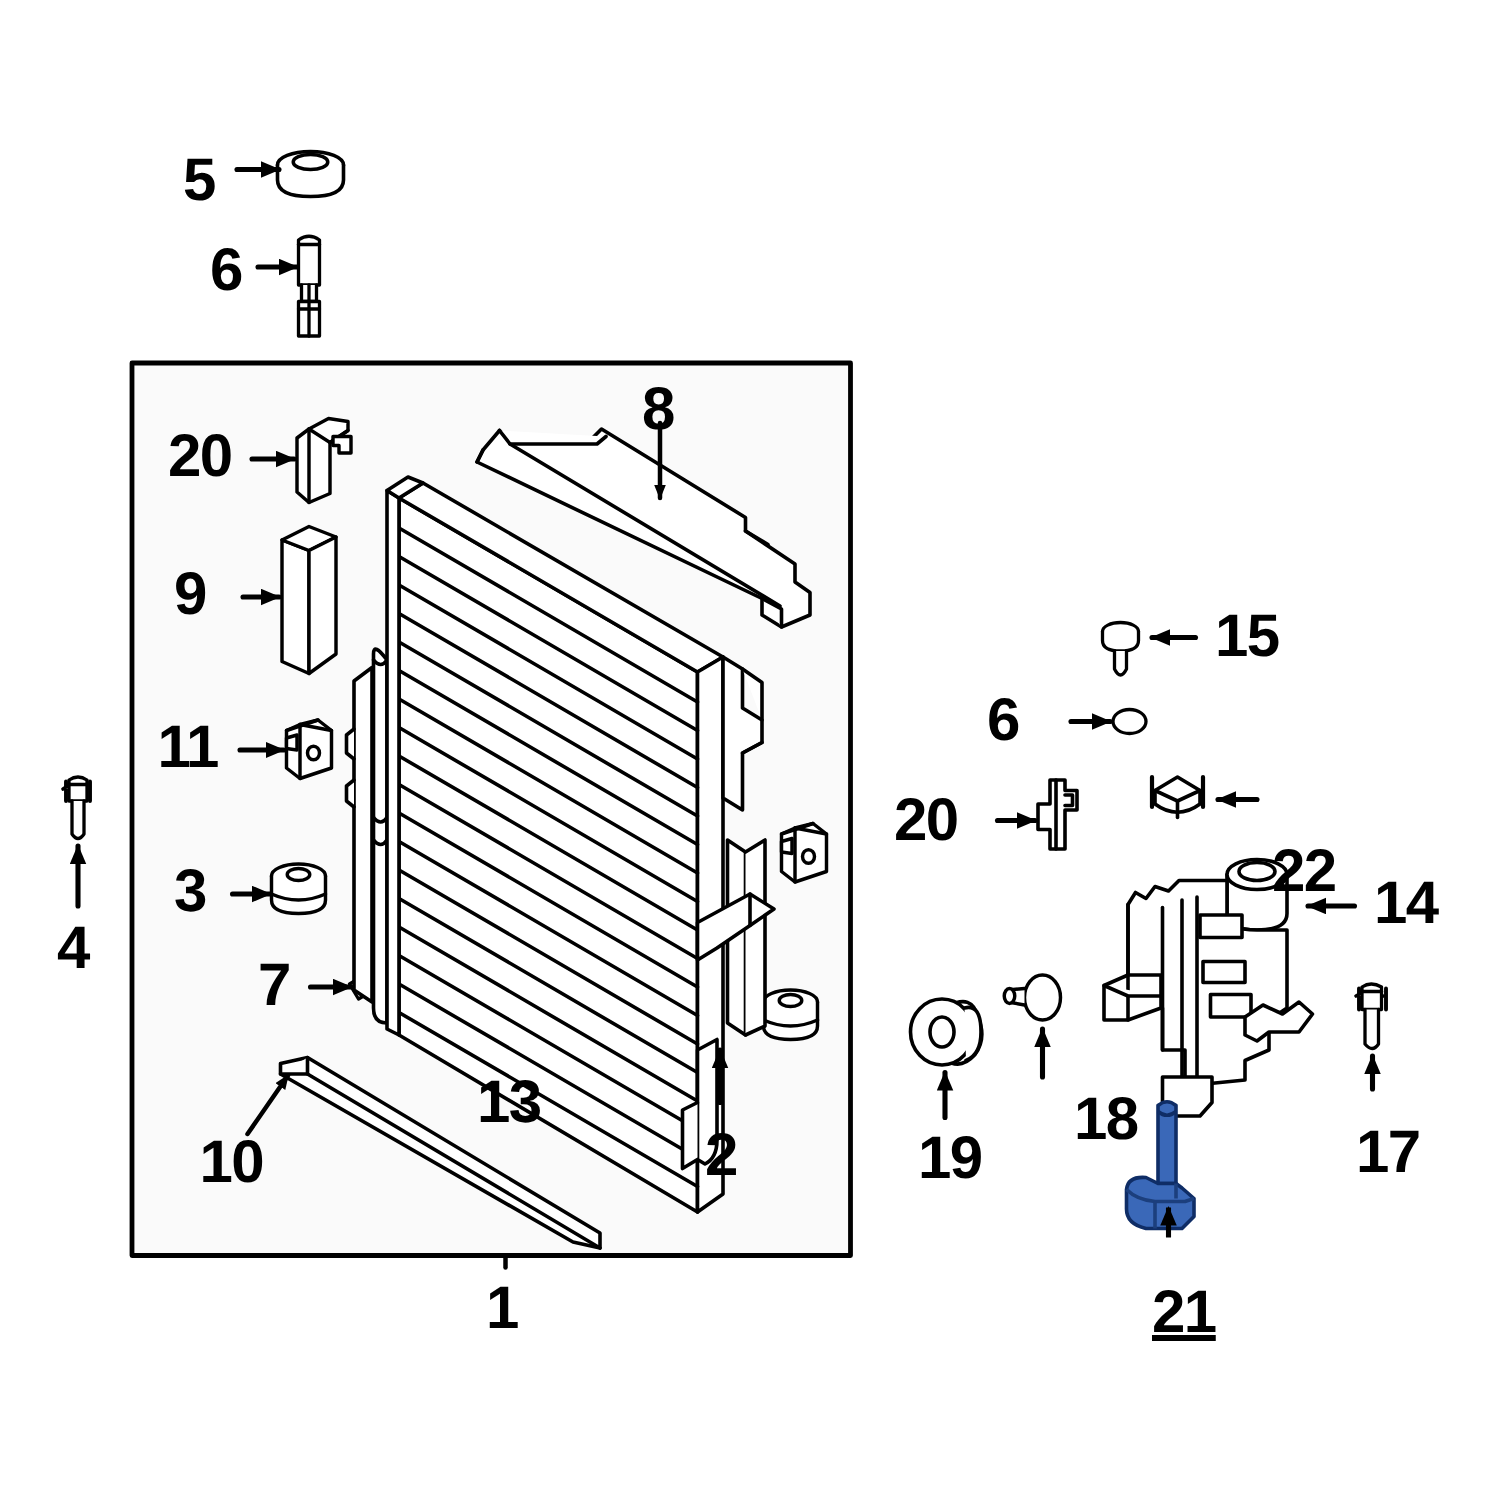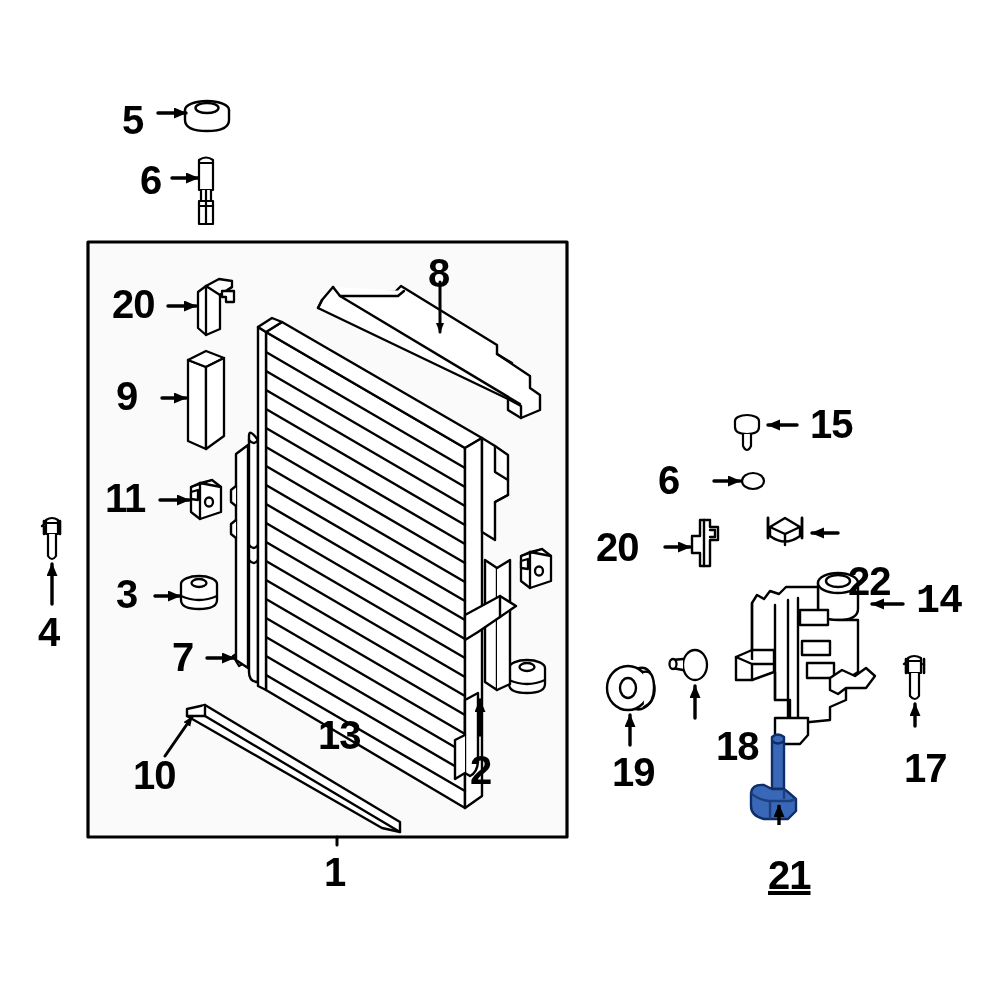--- a/index.html
+++ b/index.html
@@ -302,19 +302,19 @@
   <div class="callout" style="left:116px;top:574px;">3</div>
   <div class="callout" style="left:172px;top:637px;">7</div>
   <div class="callout" style="left:133px;top:755px;text-align:center;">10</div>
   <div class="callout" style="left:318px;top:715px;">13</div>
   <div class="callout" style="left:470px;top:750px;">2</div>
   <div class="callout" style="left:324px;top:852px;">1</div>
   <div class="callout" style="left:810px;top:404px;">15</div>
   <div class="callout" style="left:658px;top:460px;">6</div>
   <div class="callout" style="left:596px;top:527px;">20</div>
   <div class="callout" style="left:848px;top:513px;margin-top:48px;">22</div>
-  <div class="callout" style="left:916px;top:582px;font-family:Liberation Mono, monospace;">14</div>
+  <div class="callout" style="left:916px;top:582px;">14</div>
   <div class="callout" style="left:612px;top:752px;">19</div>
   <div class="callout" style="left:716px;top:726px;text-align:center;">18</div>
   <div class="callout" style="left:768px;top:855px;text-decoration:underline;">21</div>
   <div class="callout" style="left:904px;top:748px;">17</div>
 
 </div>
 
 </body></html>

